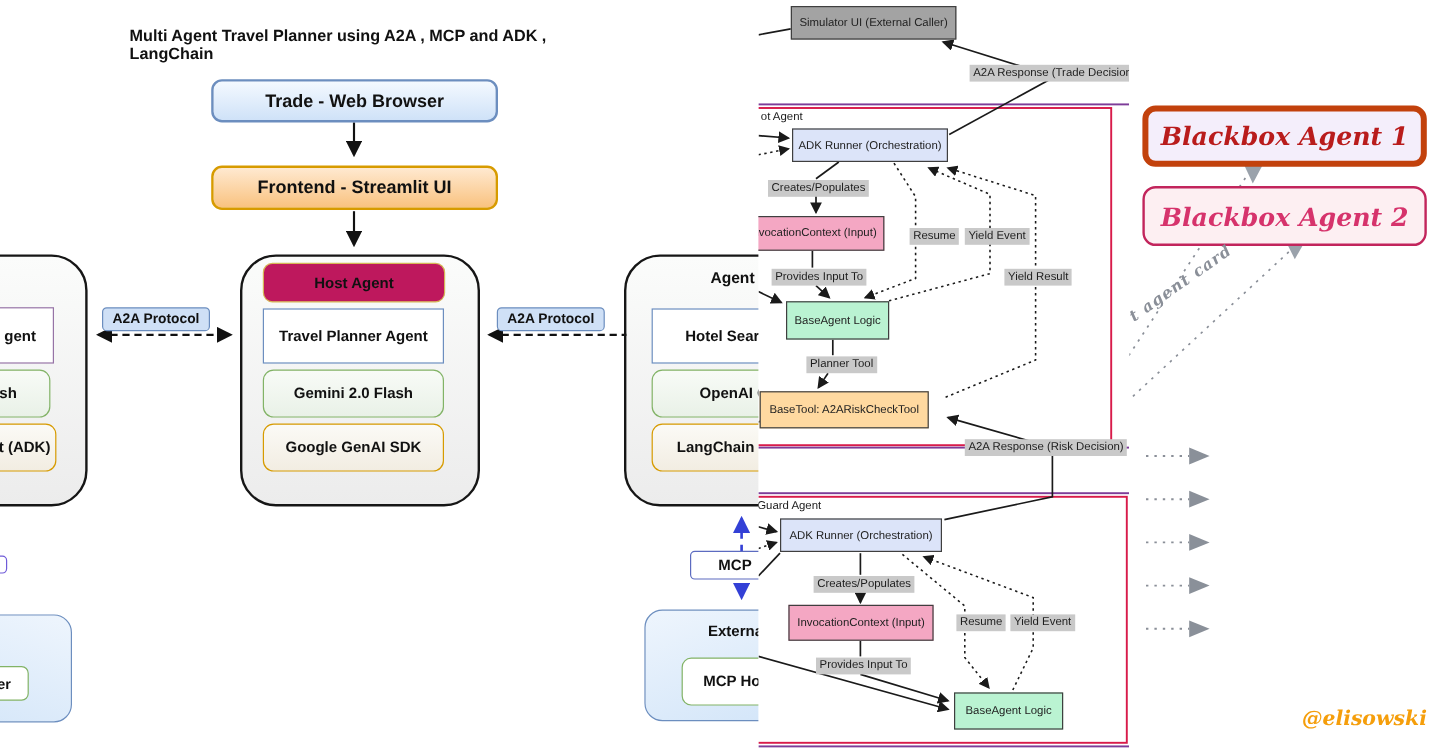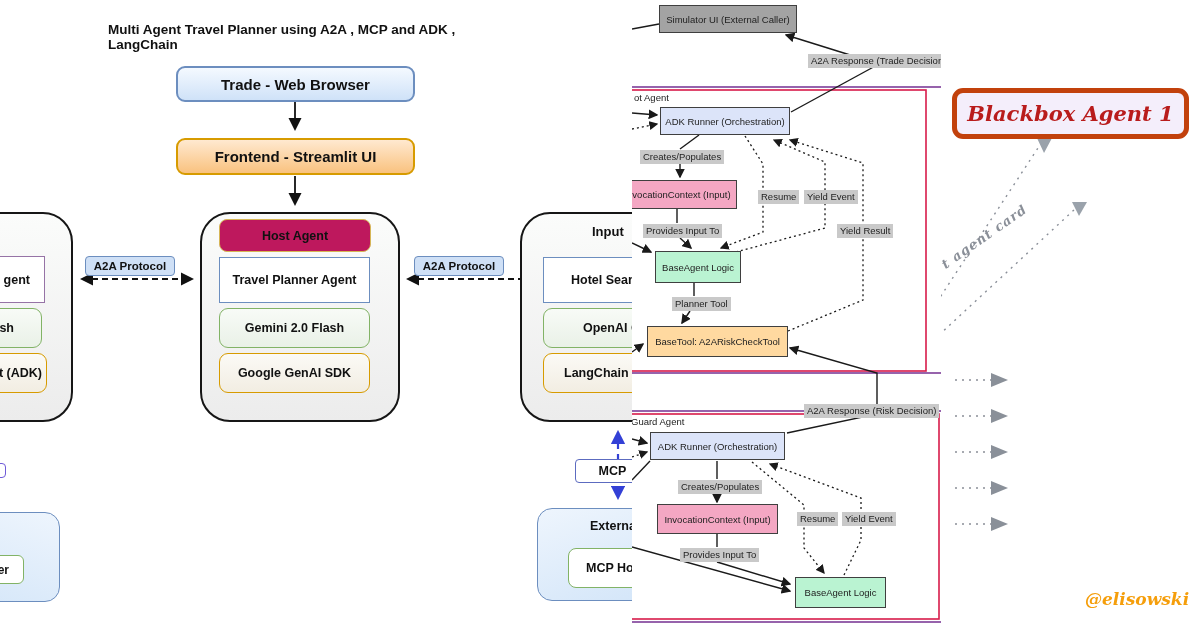--- a/index.html
+++ b/index.html
@@ -70,21 +70,21 @@
 <div class="abs container-big" style="left:200px;top:212px;width:200px;height:210px;"></div>
 <div class="abs box" style="left:219px;top:219px;width:152px;height:33px;border:1.6px solid #d6b656;border-radius:8px;
             background:#be185d;font-size:12.5px;">Host Agent</div>
 <div class="abs box" style="left:219px;top:257px;width:151px;height:46px;border:1.6px solid #6c8ebf;background:#fff;font-size:12.5px;">Travel Planner Agent</div>
 <div class="abs box" style="left:219px;top:308px;width:151px;height:40px;border:1.6px solid #82b366;border-radius:9px;
             background:linear-gradient(180deg,#f8fbf7,#e9f1e7);font-size:12.5px;">Gemini 2.0 Flash</div>
 <div class="abs box" style="left:219px;top:353px;width:151px;height:40px;border:1.6px solid #d79b00;border-radius:9px;
             background:linear-gradient(180deg,#fbfaf6,#f2ede2);font-size:12.5px;">Google GenAI SDK</div>
 
 <div class="abs container-big" style="left:520px;top:212px;width:235px;height:210px;"></div>
-<div class="abs box" style="left:592px;top:224px;font-size:13px;">Input</div>
+<div class="abs box" style="left:592px;top:224px;font-size:13px;">Agent</div>
 <div class="abs box" style="left:543px;top:257px;width:170px;height:46px;border:1.6px solid #6c8ebf;background:#fff;
             font-size:12.5px;justify-content:flex-start;padding-left:27px;">Hotel Searc</div>
 <div class="abs box" style="left:543px;top:308px;width:170px;height:40px;border:1.6px solid #82b366;border-radius:9px;
             background:linear-gradient(180deg,#f8fbf7,#e9f1e7);font-size:12.5px;justify-content:flex-start;padding-left:39px;">OpenAI G</div>
 <div class="abs box" style="left:543px;top:353px;width:170px;height:40px;border:1.6px solid #d79b00;border-radius:9px;
             background:linear-gradient(180deg,#fbfaf6,#f2ede2);font-size:12.5px;justify-content:flex-start;padding-left:20px;">LangChain Fr</div>
 
 <div class="abs box" style="left:575px;top:459px;width:75px;height:24px;border:1.6px solid #5c6bc0;border-radius:4px;
             background:#fff;font-size:12.5px;">MCP</div>
 <div class="abs" style="left:537px;top:508px;width:175px;height:93px;border:1.8px solid #6c8ebf;border-radius:15px;
@@ -151,22 +151,22 @@
   <div class="plainlabel" style="left:2px;top:92px;">ot Agent</div>
   <div class="rdbox" style="left:28px;top:107px;width:130px;height:28px;background:#dce4f9;">ADK Runner (Orchestration)</div>
   <div class="glabel" style="left:8px;top:150px;">Creates/Populates</div>
   <div class="rdbox" style="left:-14px;top:180px;width:119px;height:29px;background:#f4a7c3;">InvocationContext (Input)</div>
   <div class="glabel" style="left:126px;top:190px;">Resume</div>
   <div class="glabel" style="left:172px;top:190px;">Yield Event</div>
   <div class="glabel" style="left:11px;top:224px;">Provides Input To</div>
   <div class="glabel" style="left:205px;top:224px;">Yield Result</div>
   <div class="rdbox" style="left:23px;top:251px;width:86px;height:32px;background:#baf3d2;">BaseAgent Logic</div>
   <div class="glabel" style="left:40px;top:297px;">Planner Tool</div>
-  <div class="rdbox" style="left:15px;top:326px;width:141px;height:31px;background:#ffd9a0;">BaseTool: A2ARiskCheckTool</div>
-  <div class="glabel" style="left:172px;top:404px;">A2A Response (Risk Decision)</div>
+  <div class="rdbox" style="left:1px;top:326px;width:141px;height:31px;background:#ffd9a0;">BaseTool: A2ARiskCheckTool</div>
+  <div class="glabel" style="left:172px;top:366px;">A2A Response (Risk Decision)</div>
 
   <div class="plainlabel" style="left:-1px;top:416px;">Guard Agent</div>
   <div class="rdbox" style="left:18px;top:432px;width:135px;height:28px;background:#dce4f9;">ADK Runner (Orchestration)</div>
   <div class="glabel" style="left:46px;top:480px;">Creates/Populates</div>
   <div class="rdbox" style="left:25px;top:504px;width:121px;height:30px;background:#f4a7c3;">InvocationContext (Input)</div>
   <div class="glabel" style="left:165px;top:512px;">Resume</div>
   <div class="glabel" style="left:210px;top:512px;">Yield Event</div>
   <div class="glabel" style="left:48px;top:548px;">Provides Input To</div>
   <div class="rdbox" style="left:163px;top:577px;width:91px;height:31px;background:#baf3d2;">BaseAgent Logic</div>
 </div>
@@ -189,18 +189,20 @@
       <polygon points="50,445 50,459 67,452" fill="#8a9099"></polygon>
       <path d="M14,488 L50,488" stroke="#8a8f98" stroke-width="1.6" stroke-dasharray="2 5" fill="none"></path>
       <polygon points="50,481 50,495 67,488" fill="#8a9099"></polygon>
       <path d="M14,524 L50,524" stroke="#8a8f98" stroke-width="1.6" stroke-dasharray="2 5" fill="none"></path>
       <polygon points="50,517 50,531 67,524" fill="#8a9099"></polygon>
     </g>
   </svg>
 
   <div class="abs box script" style="left:11px;top:88px;width:237px;height:51px;border:5px solid #c2410c;border-radius:11px;
               background:#f4eefb;color:#b91c1c;font-size:21px;">Blackbox Agent 1</div>
+  <div class="abs box script" style="left:11px;top:155px;width:237px;height:50px;border:2px solid #c2255c;border-radius:11px;
+              background:#fdeff2;color:#d6336c;font-size:21px;">Blackbox Agent 2</div>
 
   <div class="abs script" style="left:2px;top:258px;color:#8a8f98;font-size:13px;letter-spacing:1px;
               transform:rotate(-35deg);transform-origin:left center;white-space:nowrap;">t agent card</div>
 
   <div class="abs script" style="left:144px;top:589px;color:#f59e0b;font-size:17px;white-space:nowrap;">@elisowski</div>
 </div>
 
 </body></html>

